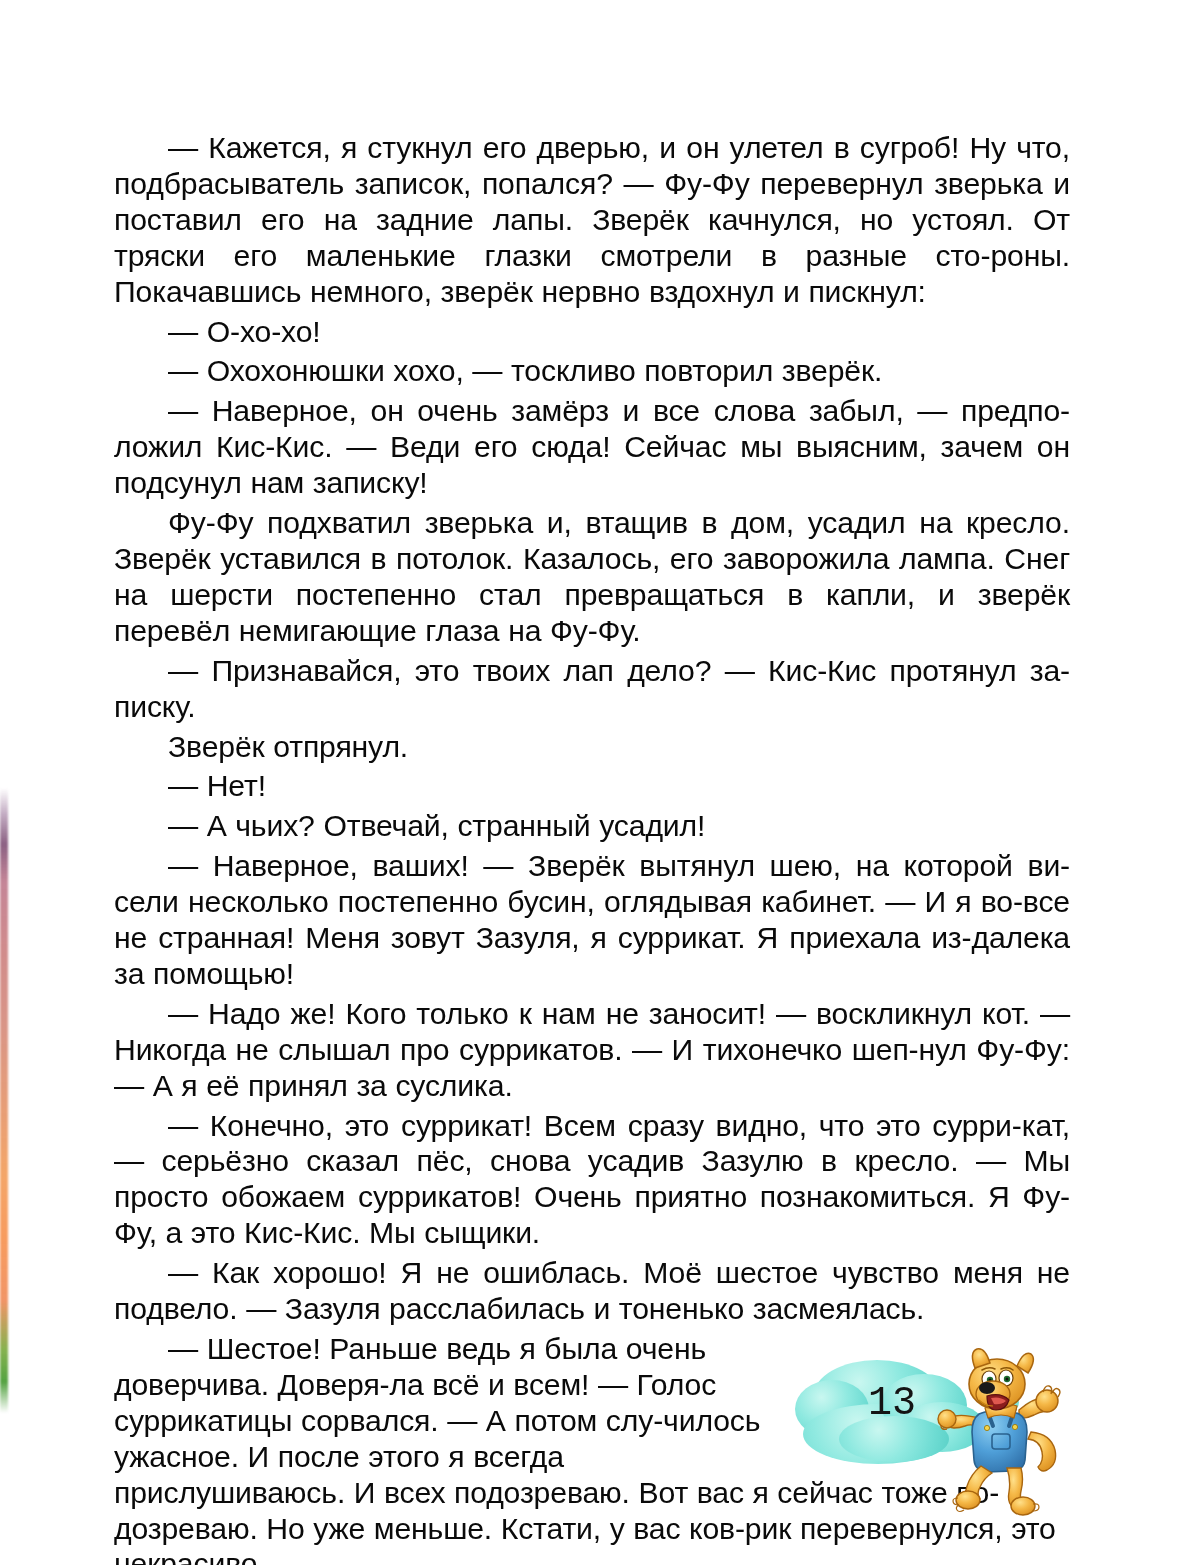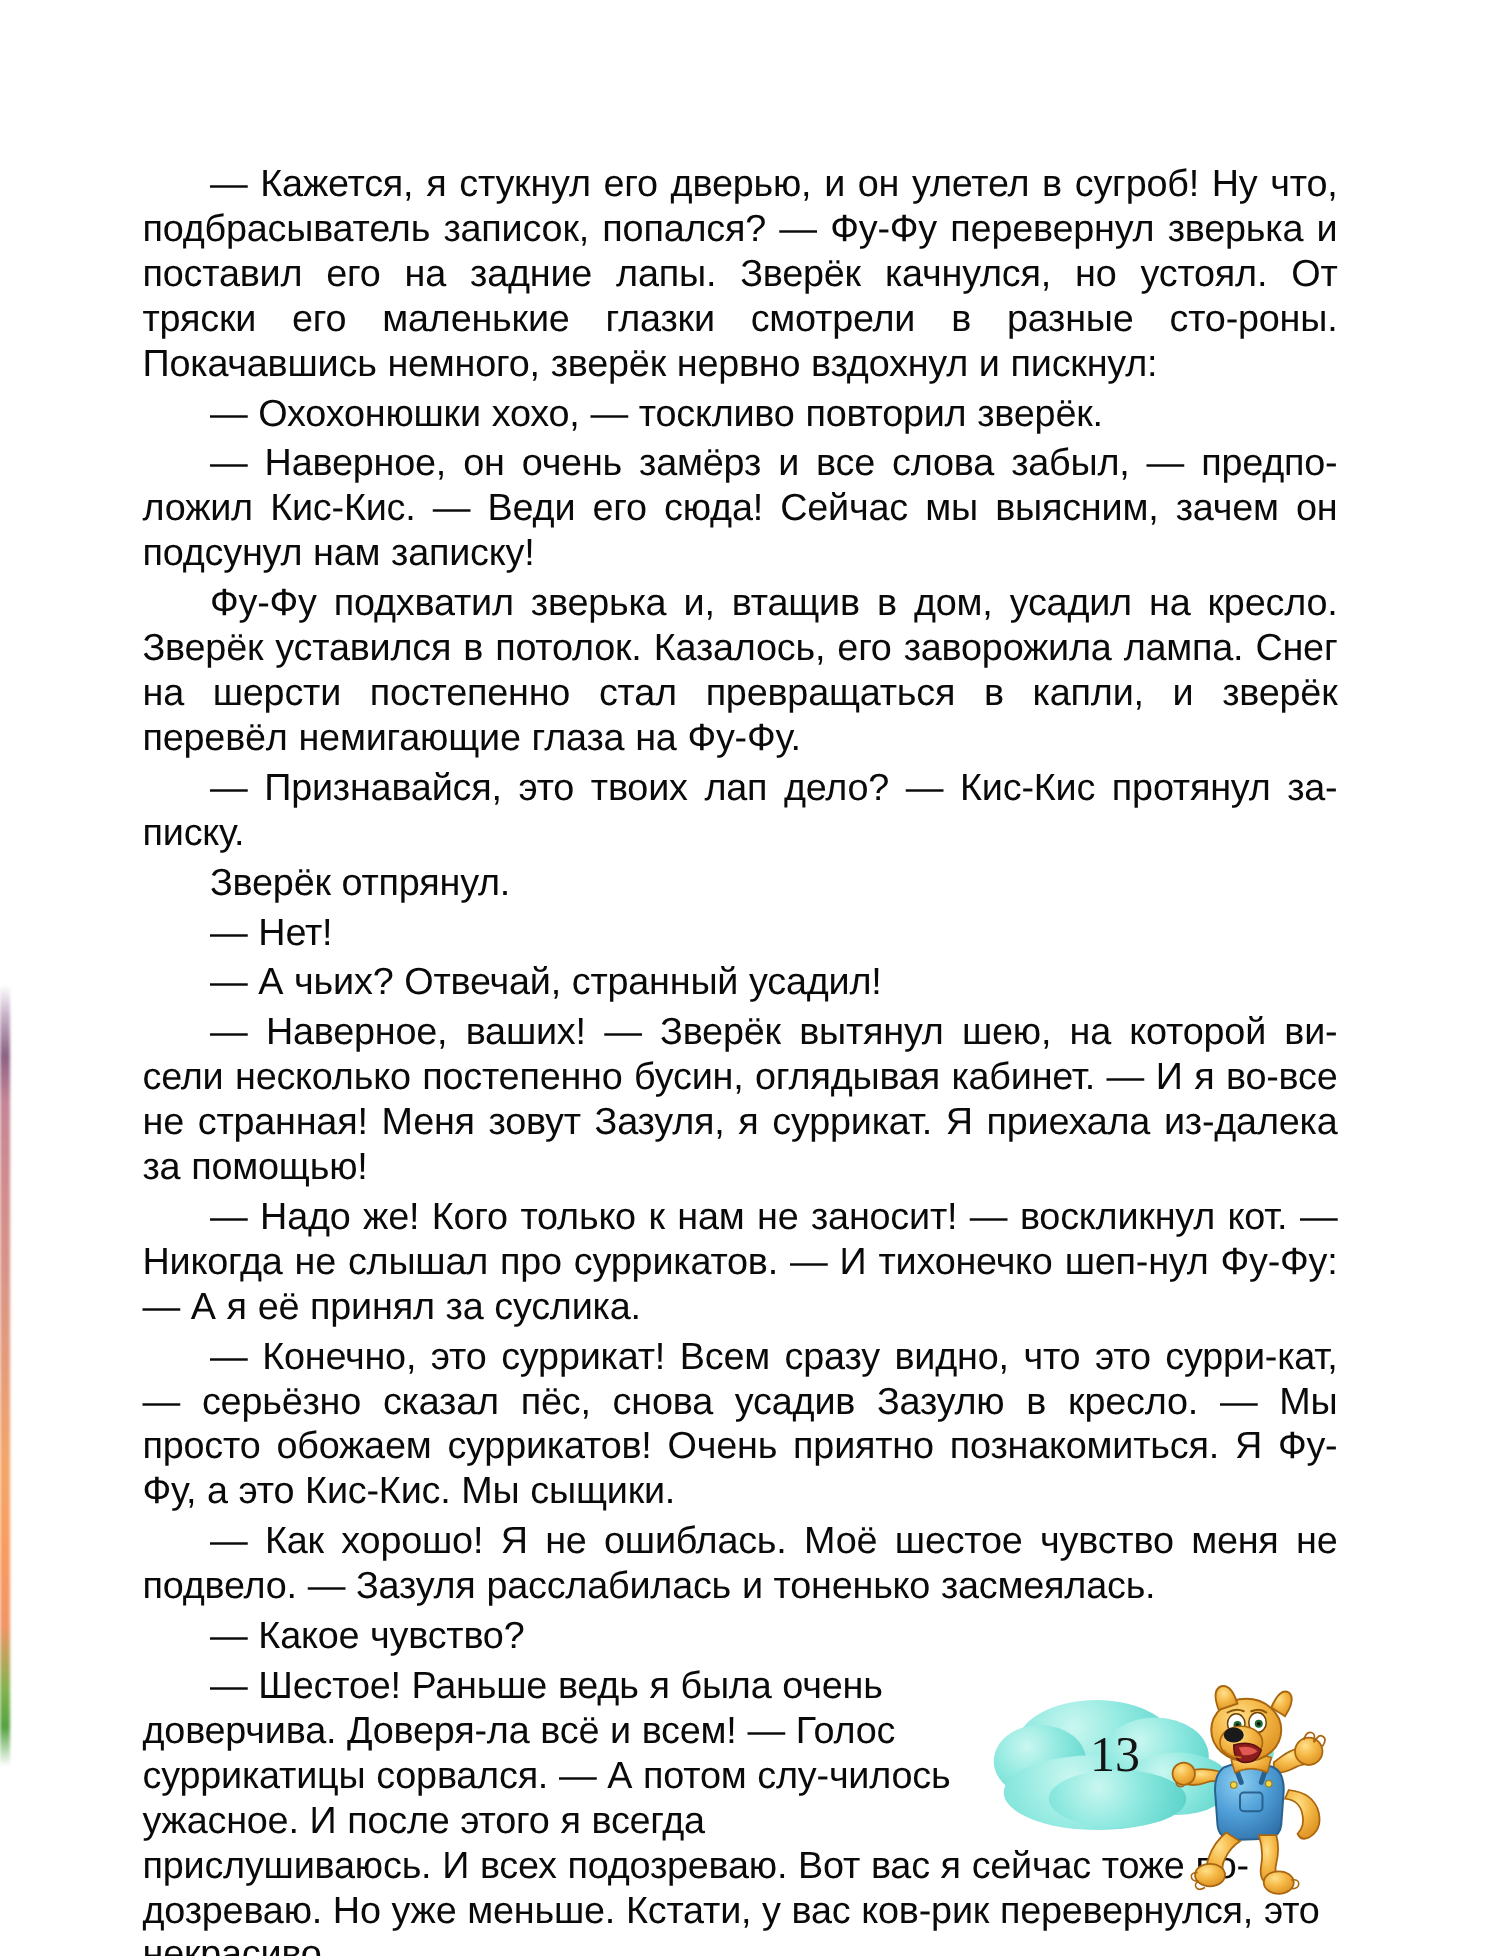--- a/index.html
+++ b/index.html
@@ -123,21 +123,21 @@
 
   .folio-number {
     position: absolute;
     left: 52px;
     top: 32px;
     width: 90px;
     text-align: center;
     font-size: 40px;
     line-height: 40px;
     color: #141414;
-    font-family: Liberation Serif, serif;
+    font-family: Liberation Mono, monospace;
   }
 
   
   .mascot {
     position: absolute;
     left: 140px;
     top: -4px;
     width: 128px;
     height: 168px;
   }
@@ -145,32 +145,32 @@
 </style>
 </head>
 <body>
 
 <div class="page">
 
   <div class="edge-bleed"></div>
 
   <div class="text-column">
     <p>— Кажется, я стукнул его дверью, и он улетел в сугроб! Ну что, подбрасыватель записок, попался? — Фу-Фу перевернул зверька и поставил его на задние лапы. Зверёк качнулся, но устоял. От тряски его маленькие глазки смотрели в разные сто-роны. Покачавшись немного, зверёк нервно вздохнул и пискнул:</p>
+    <p>— О-хо-хо!</p>
     <p>— Охохонюшки хохо, — тоскливо повторил зверёк.</p>
     <p>— Наверное, он очень замёрз и все слова забыл, — предпо-ложил Кис-Кис. — Веди его сюда! Сейчас мы выясним, зачем он подсунул нам записку!</p>
     <p>Фу-Фу подхватил зверька и, втащив в дом, усадил на кресло. Зверёк уставился в потолок. Казалось, его заворожила лампа. Снег на шерсти постепенно стал превращаться в капли, и зверёк перевёл немигающие глаза на Фу-Фу.</p>
     <p>— Признавайся, это твоих лап дело? — Кис-Кис протянул за-писку.</p>
     <p>Зверёк отпрянул.</p>
     <p>— Нет!</p>
     <p>— А чьих? Отвечай, странный усадил!</p>
     <p>— Наверное, ваших! — Зверёк вытянул шею, на которой ви-сели несколько постепенно бусин, оглядывая кабинет. — И я во-все не странная! Меня зовут Зазуля, я суррикат. Я приехала из-далека за помощью!</p>
     <p>— Надо же! Кого только к нам не заносит! — воскликнул кот. — Никогда не слышал про суррикатов. — И тихонечко шеп-нул Фу-Фу: — А я её принял за суслика.</p>
     <p>— Конечно, это суррикат! Всем сразу видно, что это сурри-кат, — серьёзно сказал пёс, снова усадив Зазулю в кресло. — Мы просто обожаем суррикатов! Очень приятно познакомиться. Я Фу-Фу, а это Кис-Кис. Мы сыщики.</p>
     <p>— Как хорошо! Я не ошиблась. Моё шестое чувство меня не подвело. — Зазуля расслабилась и тоненько засмеялась.</p>
-    <p>— Какое чувство?</p>
     <div class="wrap-shape"></div>
     <p>— Шестое! Раньше ведь я была очень доверчива. Доверя-ла всё и всем! — Голос суррикатицы сорвался. — А потом слу-чилось ужасное. И после этого я всегда прислушиваюсь. И всех подозреваю. Вот вас я сейчас тоже по-дозреваю. Но уже меньше. Кстати, у вас ков-рик перевернулся, это некрасиво...</p>
   </div>
 
   <div class="folio">
 
     <div class="cloud">
       <span class="lobe l1"></span>
       <span class="lobe l2"></span>
       <span class="lobe l3"></span>

